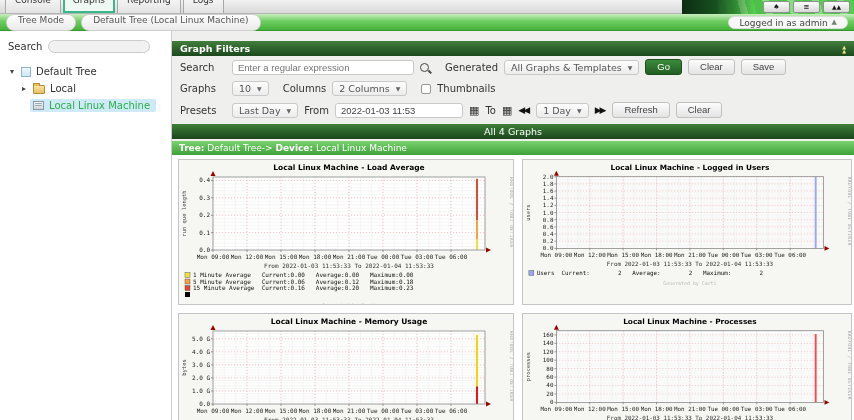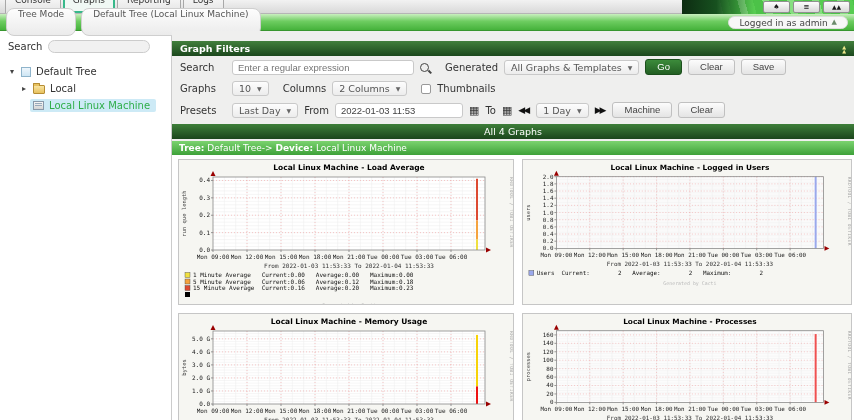--- a/index.html
+++ b/index.html
@@ -17,21 +17,21 @@
     repeating-linear-gradient(75deg,#4cc248 0 9px,#86df80 9px 16px,#57cc51 16px 24px);}
   .viewbtns{position:absolute;right:4px;top:1px;display:flex;gap:3px;}
   .viewbtn{width:27px;height:12px;background:linear-gradient(#fdfdfd,#d8d8d8);
     border:1px solid #909090;border-radius:2px;font-size:7px;line-height:10px;
     text-align:center;color:#1a1a1a;font-weight:bold;}
   
   .greenbar{position:relative;height:17px;display:flex;align-items:center;gap:5px;
     padding:0 6px;border-bottom:1px solid #38962f;
     background:linear-gradient(#c9efbf,#6ecd61 45%,#45b23b);}
   .crumb{background:linear-gradient(#fdfdfd,#ebebeb);border:1px solid #cfcfcf;
-    border-radius:8px;font-size:9px;color:#555;padding:0 11px;height:28px;line-height:11px;}
+    border-radius:8px;font-size:9px;color:#555;padding:0 11px;height:17px;line-height:11px;}
   .userpill{position:absolute;right:6px;top:2px;background:#f7f7f7;border:1px solid #ddd;
     border-radius:8px;font-size:9px;color:#444;height:13px;line-height:12px;padding:0 10px;
     display:flex;align-items:center;gap:4px;}
   .userpill .tri{font-size:7px;color:#6b8a6b;line-height:7px;}
   
   .layout{display:flex;height:389px;}
   .sidebar{width:172px;background:#fff;border-right:1px solid #ccc;padding-top:9px;flex:none;}
   .side-search{display:flex;align-items:center;gap:6px;padding:0 6px 10px 8px;}
   .side-search label{font-size:10px;color:#333;}
   .side-search input{width:102px;height:13px;border:1px solid #ccc;border-radius:7px;
@@ -191,21 +191,21 @@
       <input class="finput" style="width: 128px;" type="text" value="2022-01-03 11:53">
       <span class="cal">▦</span>
       <span>To</span>
       <span class="cal">▦</span>
       <span class="ff">◀◀</span>
       <span class="fselect">
         <span>1 Day</span>
         <span class="car">▼</span>
       </span>
       <span class="ff">▶▶</span>
-      <button class="btn">Machine</button>
+      <button class="btn">Refresh</button>
       <button class="btn">Clear</button>
     </div>
 
     <div class="count-bar">All 4 Graphs</div>
 
     <div class="tree-bar">
       <b>Tree:</b>
       <span>Default Tree-&gt;</span>
       <b>Device:</b>
       <span>Local Linux Machine</span>

